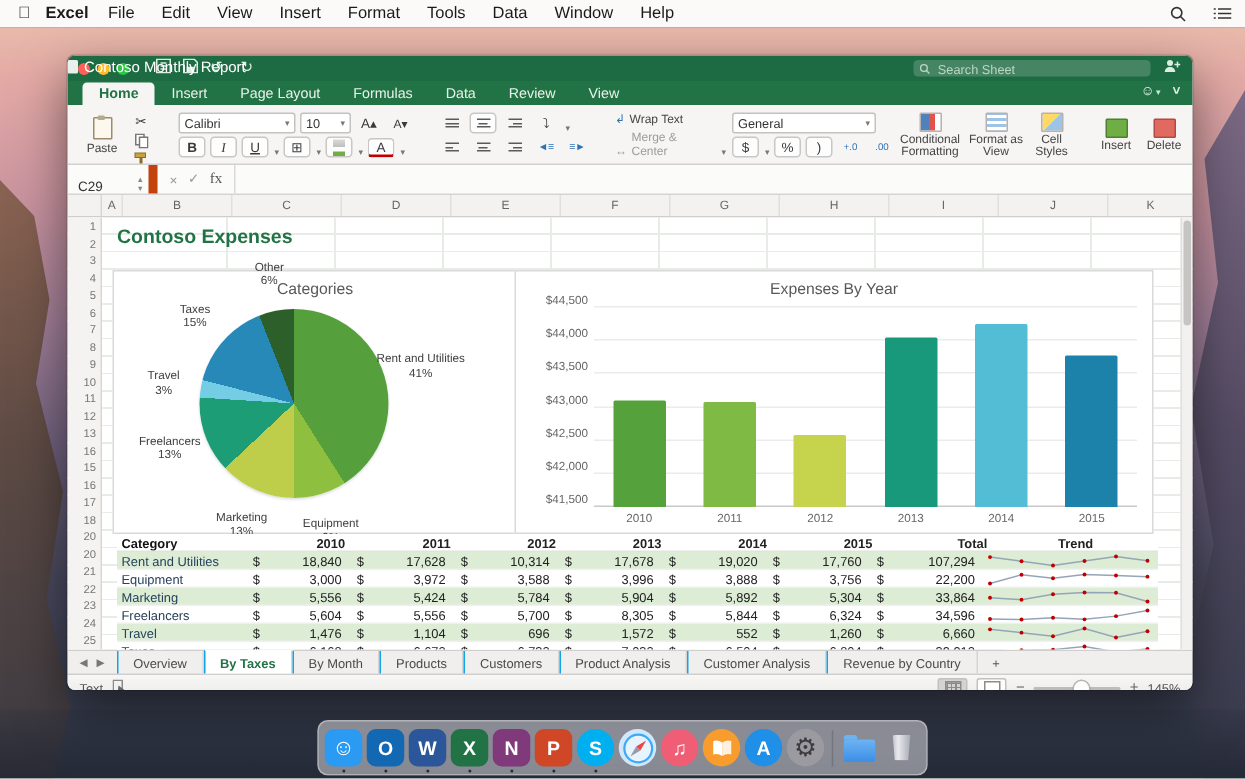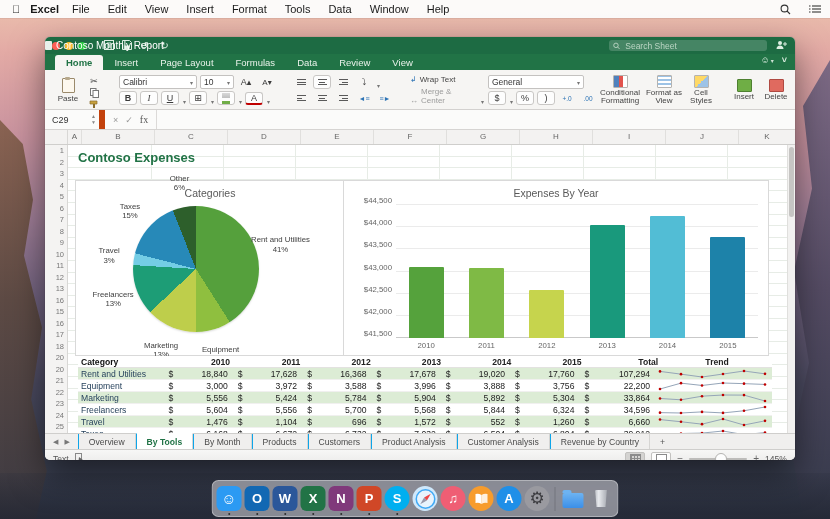--- a/index.html
+++ b/index.html
@@ -70,21 +70,21 @@
   .bars.r i:nth-child(2){width:60%;margin-left:auto}
   .bigbtn{display:flex;flex-direction:column;align-items:center;justify-content:center;gap:1px;width:44px;text-align:center;line-height:1.05;color:#444}
   .mini-ic{width:13px;height:11px;border-radius:1px}
   .ic-cf{background:linear-gradient(90deg,#4f81bd 0 40%,#e2534d 40% 70%,#fff 70%);border:1px solid #b5b3b0}
   .ic-ft{background:repeating-linear-gradient(0deg,#fff 0 2px,#9dc3e6 2px 4px);border:1px solid #b5b3b0}
   .ic-cs{background:linear-gradient(135deg,#ffd966 0 50%,#9dc3e6 50%);border:1px solid #b5b3b0}
   .ic-ins{background:#6fae45;border:1px solid #4e8030}
   .ic-del{background:#e06a5f;border:1px solid #b04a42}
   
   .formulabar{height:19px;background:#fbfbfa;border-bottom:1px solid #d6d4d2;display:flex;align-items:center;font-size:9px;color:#555}
-  .namebox{width:44px;height:100%;display:flex;align-items:center;justify-content:space-between;padding:0 3px 0 7px;border-right:6px solid #c2410c;color:#333}
+  .namebox{width:44px;height:100%;display:flex;align-items:flex-end;justify-content:space-between;padding:0 3px 0 7px;border-right:6px solid #c2410c;color:#333}
   .stepper{display:flex;flex-direction:column;font-size:5px;color:#888;line-height:1.1}
   .fbtns{display:flex;align-items:center;gap:7px;padding:0 8px;border-right:1px solid #dcdad8;height:100%}
   .fx{font-family:"Liberation Serif",serif;font-size:10px}
   .finput{flex:1;display:flex;align-items:center;height:100%;padding-left:110px}
   .watermark{font-weight:bold;font-size:11px;color:#111;letter-spacing:.2px}
   
   .colheads{height:14px;background:#f3f2f1;border-bottom:1px solid #cfcecc;display:flex;font-size:8px;color:#666}
   .corner{width:22px;border-right:1px solid #d8d7d5}
   .colA{width:13px;border-right:1px solid #e0dfdd;text-align:center;line-height:14px}
   .colhead{width:72px;border-right:1px solid #e0dfdd;text-align:center;line-height:14px}
@@ -583,21 +583,21 @@
           <div class="tc-year">
             <span>$</span>
             <span>18,840</span>
           </div>
           <div class="tc-year">
             <span>$</span>
             <span>17,628</span>
           </div>
           <div class="tc-year">
             <span>$</span>
-            <span>16,368</span>
+            <span>10,314</span>
           </div>
           <div class="tc-year">
             <span>$</span>
             <span>17,678</span>
           </div>
           <div class="tc-year">
             <span>$</span>
             <span>19,020</span>
           </div>
           <div class="tc-year">
@@ -713,21 +713,21 @@
           <div class="tc-year">
             <span>$</span>
             <span>5,556</span>
           </div>
           <div class="tc-year">
             <span>$</span>
             <span>5,700</span>
           </div>
           <div class="tc-year">
             <span>$</span>
-            <span>5,568</span>
+            <span>8,305</span>
           </div>
           <div class="tc-year">
             <span>$</span>
             <span>5,844</span>
           </div>
           <div class="tc-year">
             <span>$</span>
             <span>6,324</span>
           </div>
           <div class="tc-total">
@@ -840,21 +840,21 @@
       </div>
   </div>
 
   <div class="sheettabs">
     <div class="tabnav">
       <span>◀</span>
       <span>▶</span>
     </div>
     <span id="sheet-tabs" style="display:flex">
         <span class="stab">Overview</span>
-        <span class="stab active">By Tools</span>
+        <span class="stab active">By Taxes</span>
         <span class="stab">By Month</span>
         <span class="stab">Products</span>
         <span class="stab">Customers</span>
         <span class="stab">Product Analysis</span>
         <span class="stab">Customer Analysis</span>
         <span class="stab">Revenue by Country</span>
       </span>
     <span class="addtab">+</span>
   </div>
 

